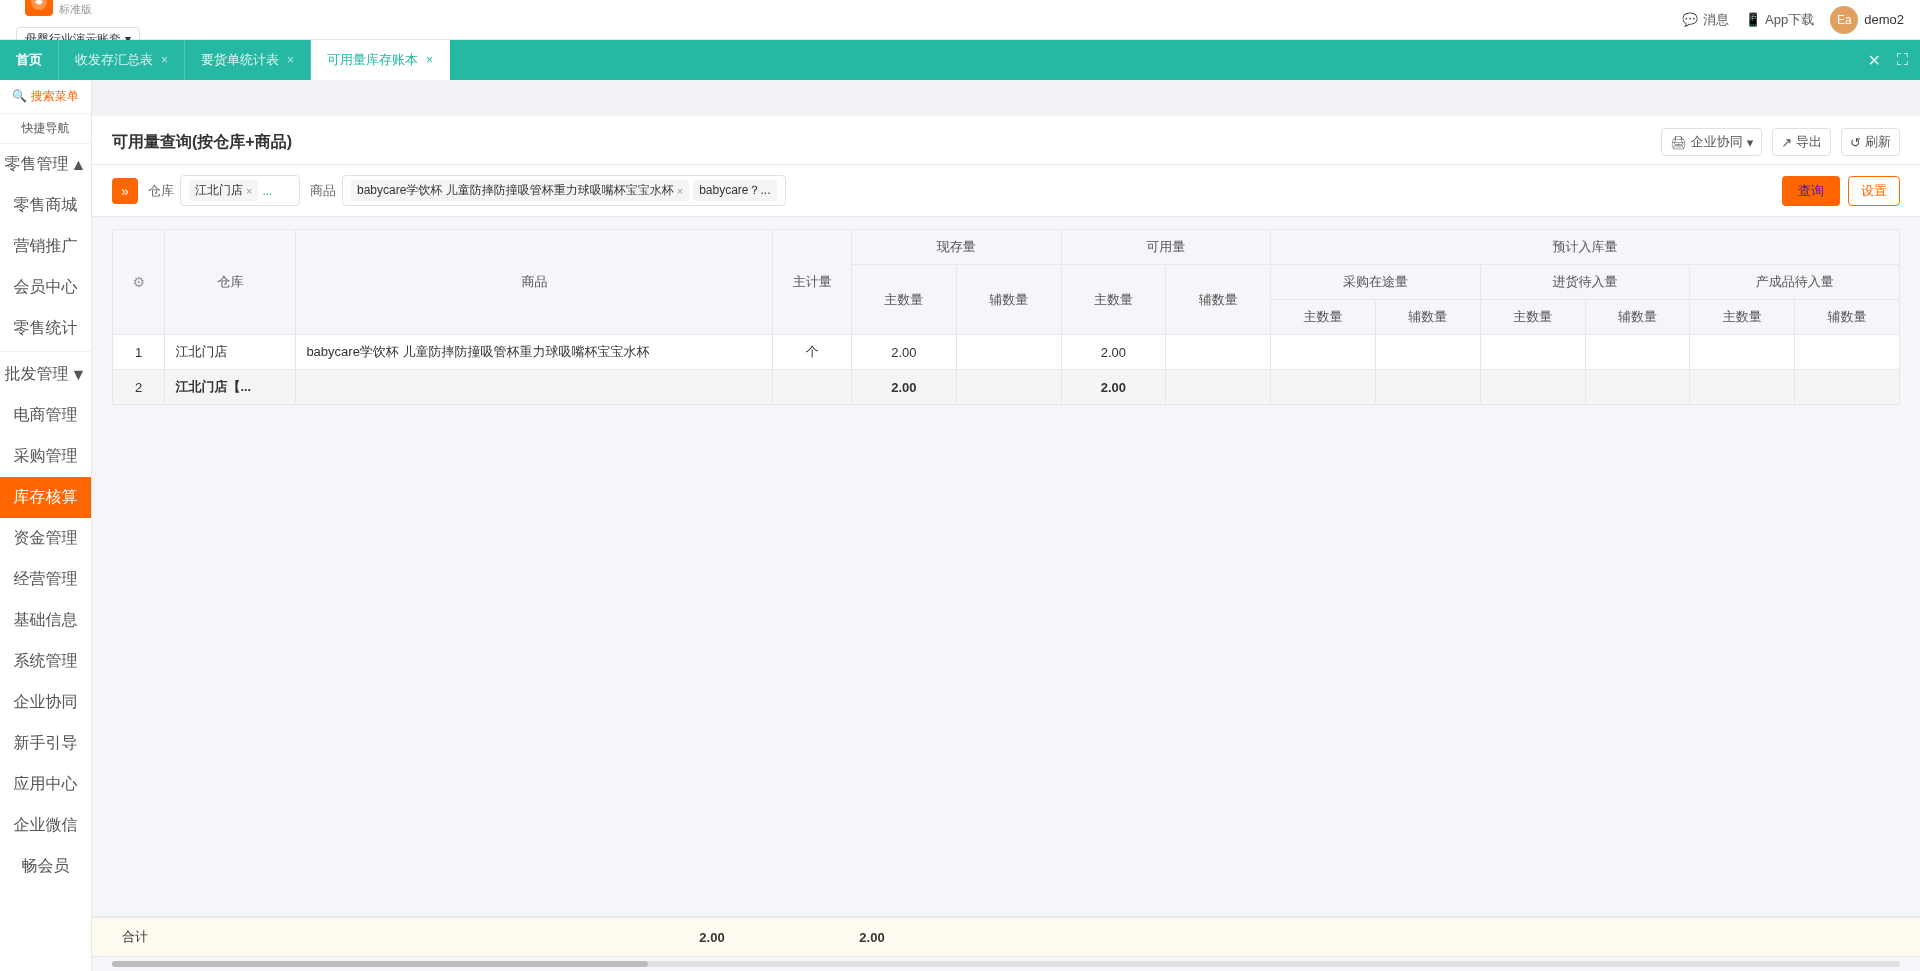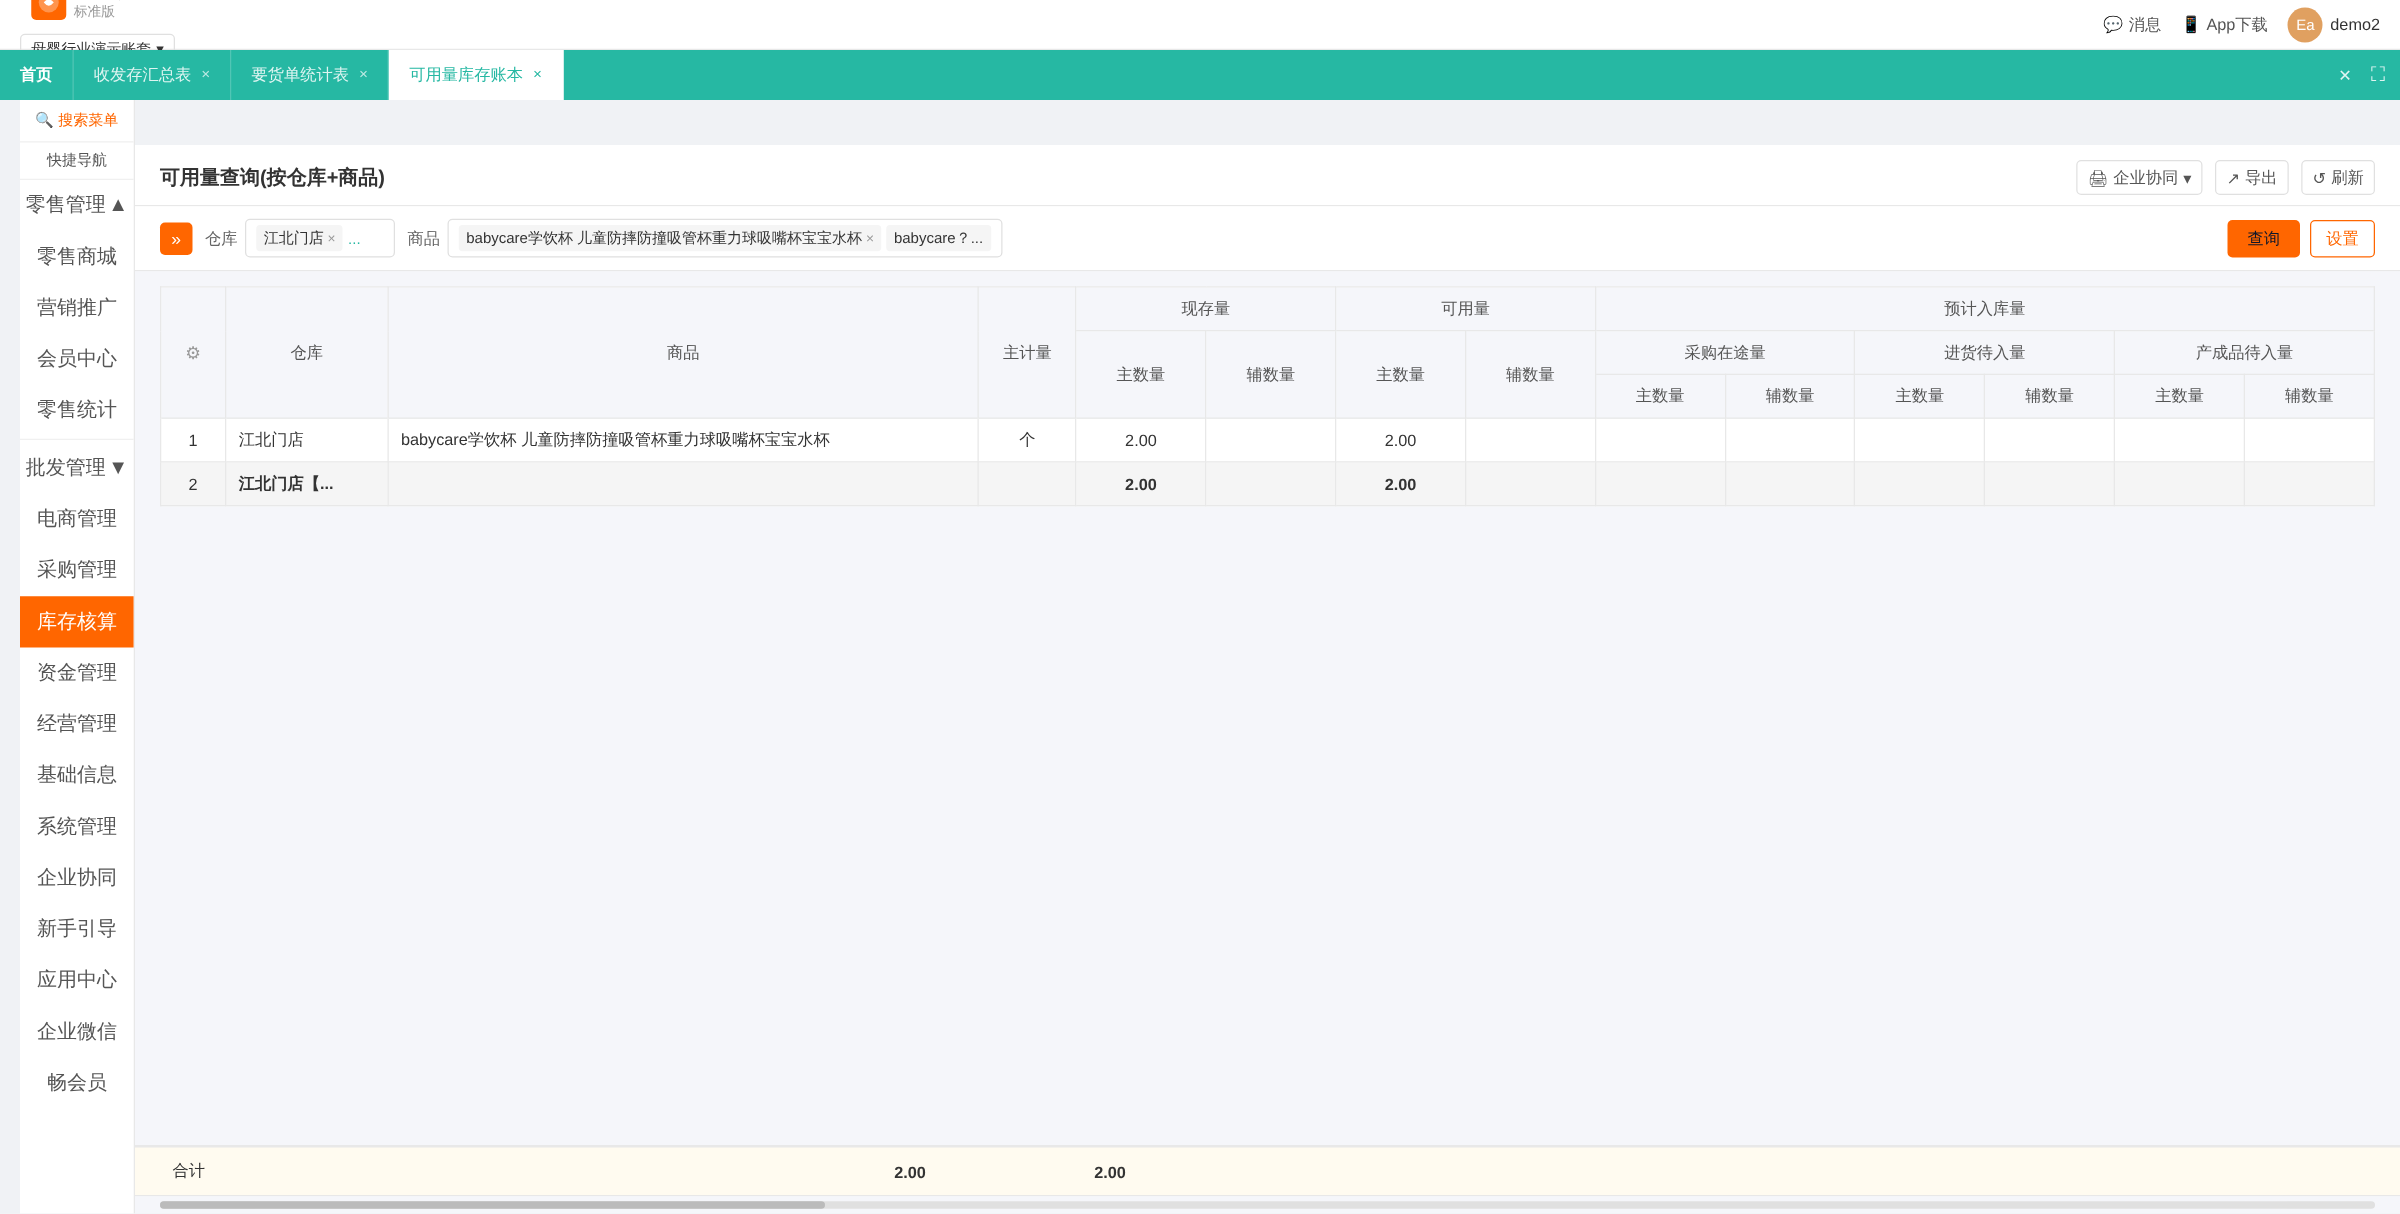--- a/index.html
+++ b/index.html
@@ -33,36 +33,35 @@
     .user-name { color: #333; font-size: 13px; cursor: pointer; }
 
     
     .nav-tabs {
       background: #26b8a3;
       height: 40px;
       display: flex;
       align-items: stretch;
       flex-shrink: 0;
       position: relative;
-      font-family: Liberation Mono, monospace;
     }
     .nav-tab {
       display: flex; align-items: center; padding: 0 16px; gap: 6px;
       font-size: 13px; color: rgba(255,255,255,0.85); cursor: pointer;
       border-right: 1px solid rgba(255,255,255,0.2); white-space: nowrap;
     }
     .nav-tab.active { background: #fff; color: #26b8a3; border-bottom: none; }
     .nav-tab.home { color: #fff; font-weight: bold; }
     .nav-tab .close-x { font-size: 12px; color: rgba(255,255,255,0.7); margin-left: 2px; }
     .nav-tab.active .close-x { color: #26b8a3; }
     .nav-tabs-right { margin-left: auto; display: flex; align-items: center; padding-right: 8px; gap: 8px; }
     .nav-icon-btn { color: rgba(255,255,255,0.85); cursor: pointer; font-size: 16px; padding: 4px; }
 
     
-    .main-layout { display: flex; flex: 1; overflow: hidden; padding-left: 16px; }
+    .main-layout { display: flex; flex: 1; overflow: hidden; }
 
     
     .sidebar {
       width: 92px; background: #fff;
       display: flex; flex-direction: column;
       border-right: 1px solid #e8e8e8;
       overflow-y: auto; flex-shrink: 0;
     }
     .sidebar-search {
       padding: 8px 6px; border-bottom: 1px solid #f0f0f0;
@@ -118,21 +117,21 @@
       background: #fff; min-width: 120px; gap: 4px;
     }
     .filter-tag {
       background: #f5f5f5; border-radius: 3px; padding: 2px 6px;
       font-size: 12px; color: #333; display: flex; align-items: center; gap: 3px;
     }
     .filter-tag .remove { color: #999; cursor: pointer; font-size: 11px; }
     .filter-more { color: #26b8a3; cursor: pointer; font-size: 12px; }
     .filter-actions { margin-left: auto; display: flex; gap: 8px; }
     .btn-query {
-      background: #ff6600; color: #0f172a; border: none; border-radius: 4px;
+      background: #ff6600; color: #4c1d95; border: none; border-radius: 4px;
       padding: 5px 16px; font-size: 13px; cursor: pointer;
     }
     .btn-setting {
       background: #fff; color: #ff6600; border: 1px solid #ff6600; border-radius: 4px;
       padding: 5px 12px; font-size: 13px; cursor: pointer;
     }
 
     
     .table-container {
       flex: 1; overflow: auto; padding: 0 20px 10px;

